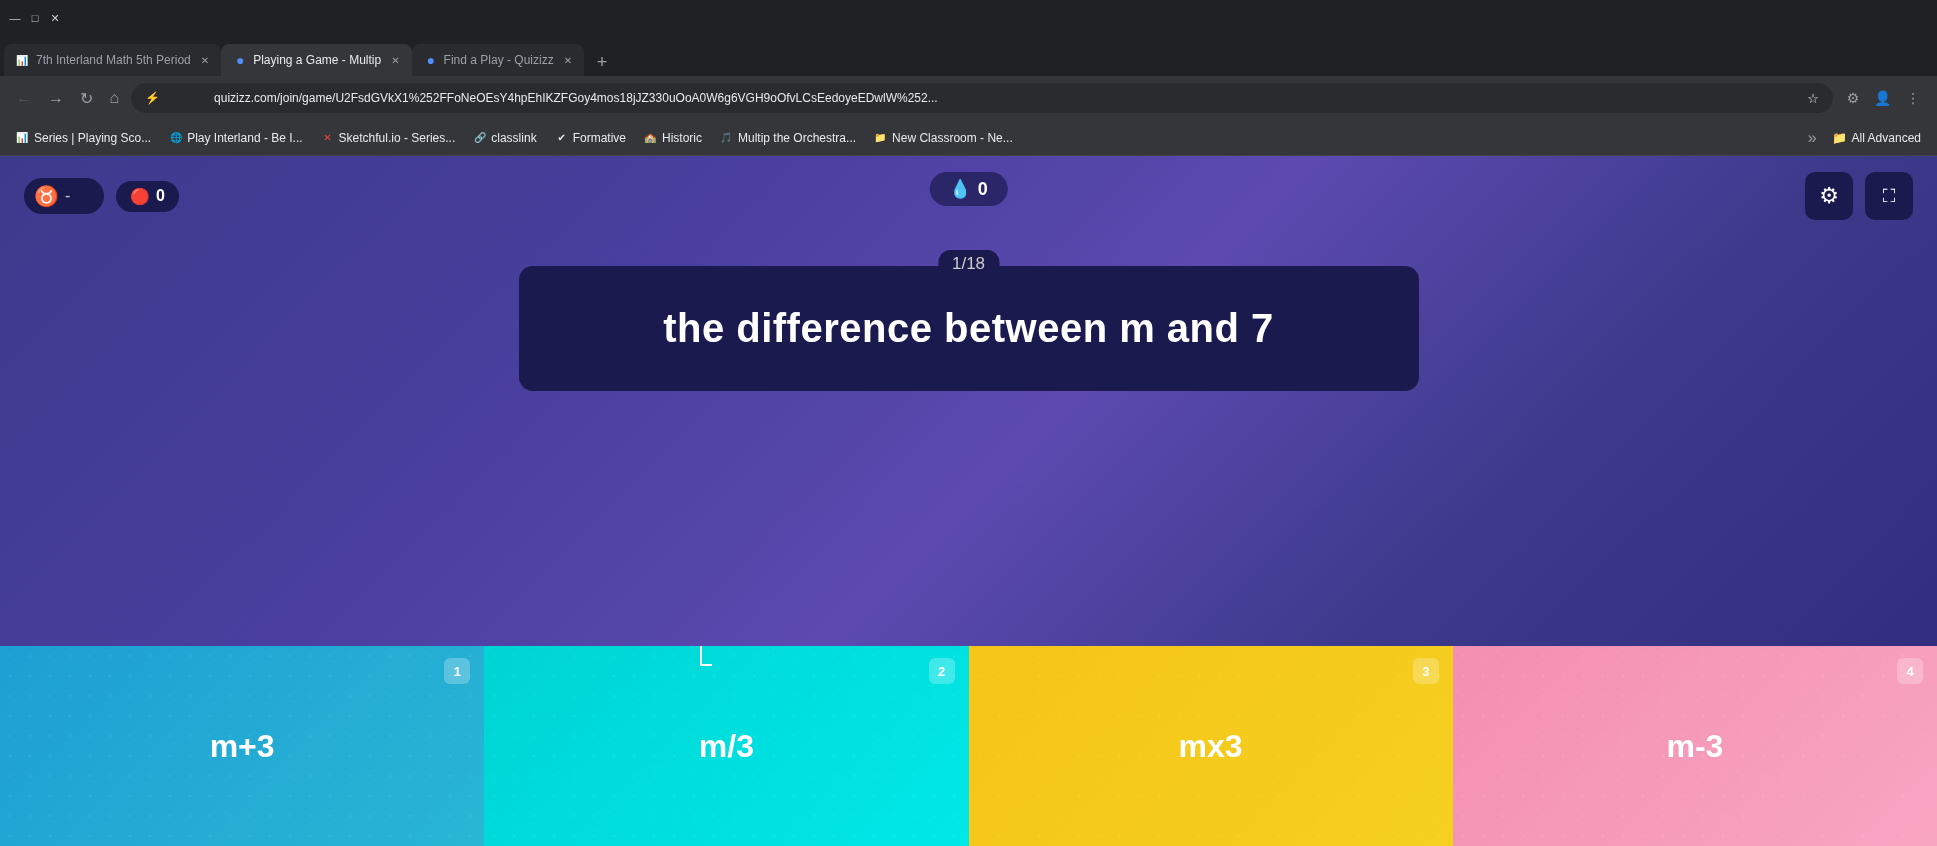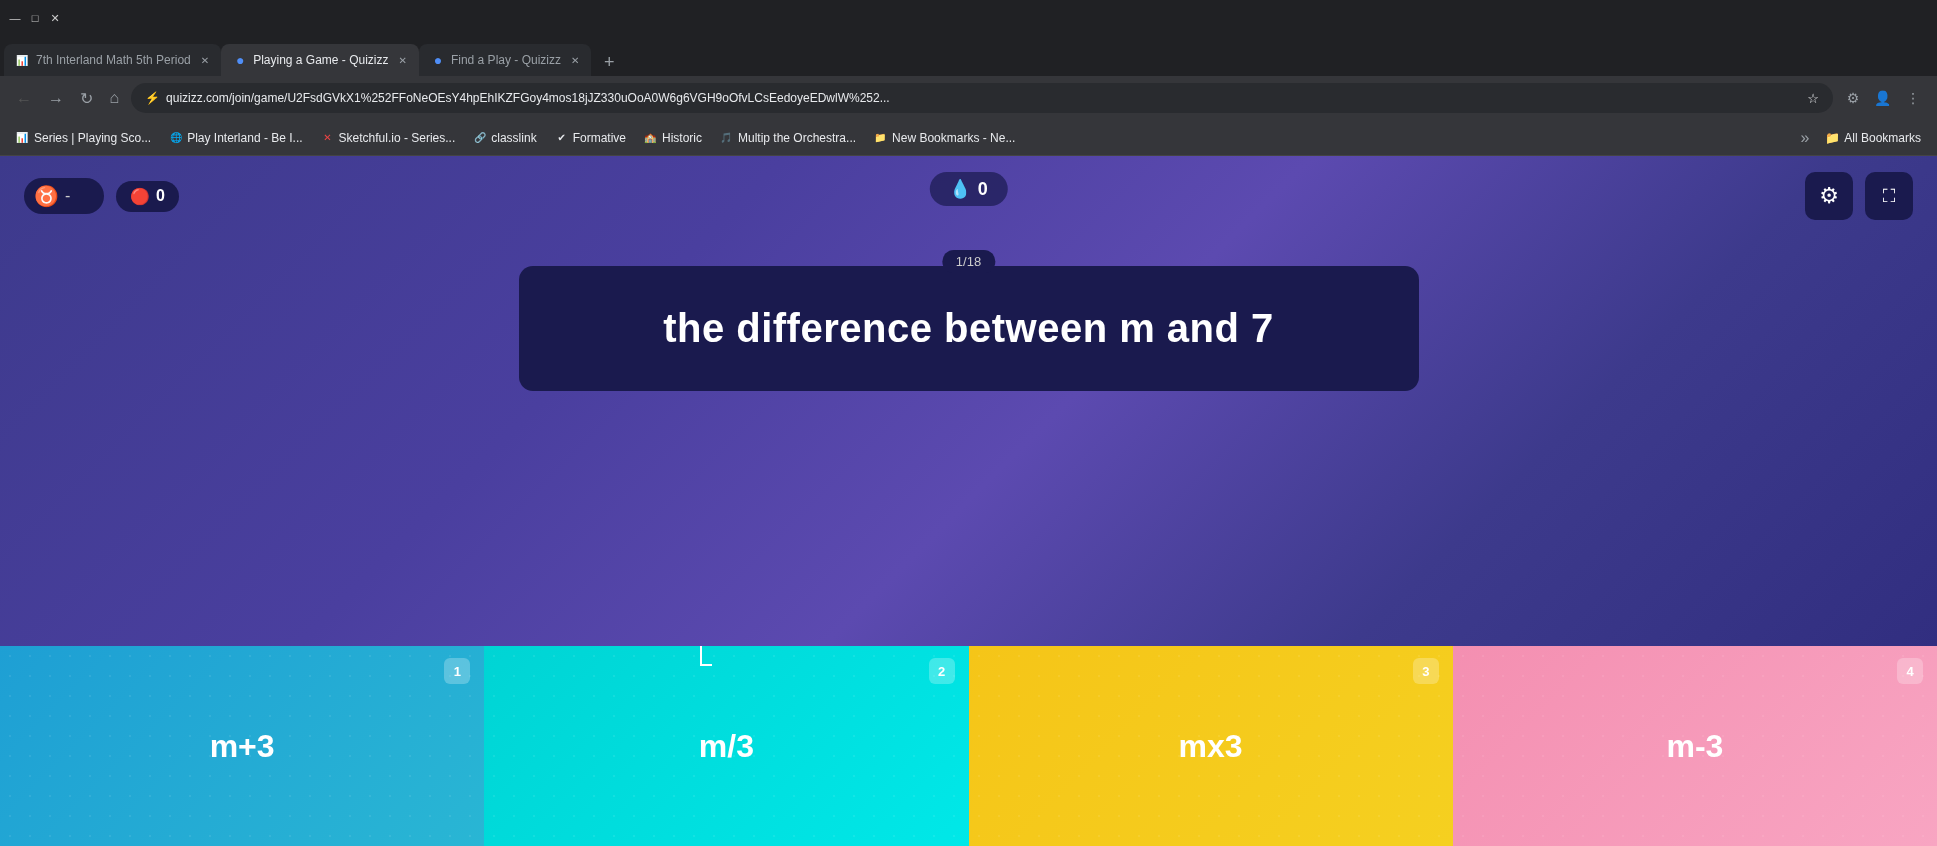--- a/index.html
+++ b/index.html
@@ -191,21 +191,21 @@
       margin-top: 30px;
       position: relative;
     }
     .question-counter-badge {
       position: absolute;
       top: -16px;
       left: 50%;
       transform: translateX(-50%);
       background: #1a1a4e;
       color: #ccc;
-      font-size: 13px;
+      font-size: 17px;
       padding: 4px 14px;
       border-radius: 12px;
       z-index: 2;
       text-align: center;
     }
     .question-box {
       background: #1a1a4e;
       border-radius: 14px;
       padding: 40px 60px;
       text-align: center;
@@ -298,39 +298,39 @@
   </div>
 
   <div class="tab-bar">
     <div class="tab">
       <span class="tab-favicon">📊</span>
       <span>7th Interland Math 5th Period</span>
       <span class="tab-close">✕</span>
     </div>
     <div class="tab active">
       <span class="tab-favicon" style="color:#4f8ef7; font-size:14px;">●</span>
-      <span>Playing a Game - Quizizz</span>
+      <span>Playing a Game - Multip</span>
       <span class="tab-close">✕</span>
     </div>
     <div class="tab">
       <span class="tab-favicon" style="color:#4f8ef7; font-size:14px;">●</span>
       <span>Find a Play - Quizizz</span>
       <span class="tab-close">✕</span>
     </div>
     <div class="tab-new">+</div>
   </div>
 
   <div class="address-bar">
     <span class="nav-btn disabled">←</span>
     <span class="nav-btn">→</span>
     <span class="nav-btn">↻</span>
     <span class="nav-btn">⌂</span>
     <div class="address-text">
       <span style="color:#9aa0a6; font-size:12px;">⚡</span>
-      <span style="font-size:12px; overflow:hidden; text-overflow:ellipsis; white-space:nowrap; max-width:1200px;">quizizz.com/join/game/U2FsdGVkX1%252FFoNeOEsY4hpEhIKZFGoy4mos18jJZ330uOoA0W6g6VGH9oOfvLCsEedoyeEDwlW%252...</span>
+      <span style="font-size:12px; overflow:hidden; text-overflow:ellipsis; white-space:nowrap; max-width:1200px;margin-left:48px;">quizizz.com/join/game/U2FsdGVkX1%252FFoNeOEsY4hpEhIKZFGoy4mos18jJZ330uOoA0W6g6VGH9oOfvLCsEedoyeEDwlW%252...</span>
       <span style="margin-left:auto;">☆</span>
     </div>
     <div class="address-icons">
       <div class="addr-icon">⚙</div>
       <div class="addr-icon">👤</div>
       <div class="addr-icon">⋮</div>
     </div>
   </div>
 
   <div class="bookmarks-bar">
@@ -357,27 +357,27 @@
     <div class="bookmark-item">
       <span class="bookmark-icon">🏫</span>
       <span>Historic</span>
     </div>
     <div class="bookmark-item">
       <span class="bookmark-icon">🎵</span>
       <span>Multip the Orchestra...</span>
     </div>
     <div class="bookmark-item">
       <span class="bookmark-icon">📁</span>
-      <span>New Bookmarks - Ne...</span>
+      <span>New Classroom - Ne...</span>
     </div>
     <div class="bookmarks-overflow">
       <span class="nav-btn">»</span>
       <div class="all-bookmarks">
         <span>📁</span>
-        <span>All Bookmarks</span>
+        <span>All Advanced</span>
       </div>
     </div>
   </div>
 </div>
 
 <div class="game-area">
 
   <div class="hud-top">
     <div class="hud-left">
       <div class="hud-player-badge">

